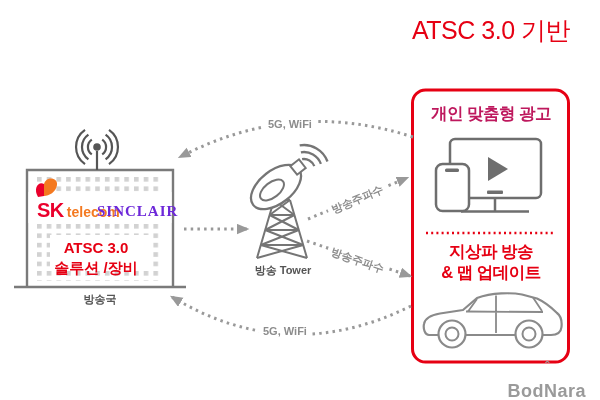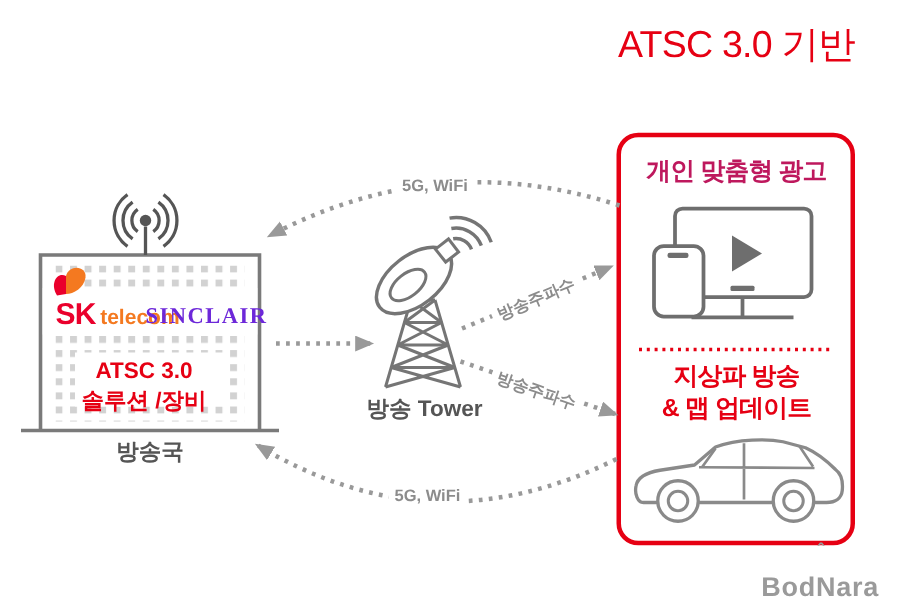--- a/index.html
+++ b/index.html
@@ -8,21 +8,21 @@
   .abs{position:absolute;}
   #stage{position:absolute;left:0;top:0;width:600px;height:400px;}
   .title{left:398px;top:16px;width:186px;text-align:center;color:#E60013;
          font-weight:400;font-size:25px;line-height:1.16;letter-spacing:-0.5px;}
   .svc-ad{left:413px;top:103px;width:156px;text-align:center;color:#be185d;
           font-weight:800;font-size:16.5px;letter-spacing:-0.5px;}
   .svc-map{left:413px;top:241px;width:156px;text-align:center;color:#E60013;
            font-weight:800;font-size:16.5px;line-height:1.3;letter-spacing:-0.5px;}
   .sol{left:30px;top:238px;width:132px;text-align:center;color:#E60013;
        font-weight:800;font-size:15px;line-height:1.35;}
-  .cap{color:#555555;font-weight:700;font-size:15px;text-align:center;}
+  .cap{color:#555555;font-weight:700;font-size:11px;text-align:center;}
   .cap-station{left:30px;top:292px;width:140px;}
   .cap-tower{left:238px;top:263px;width:90px;}
   .linklab{background:#ffffff;color:#8c8c8c;font-weight:700;font-size:11px;
            padding:1px 4px;white-space:nowrap;}
   .freq{font-size:11px;font-weight:700;}
   .freq-upper{left:326px;top:191px;transform:rotate(-23deg);}
   .freq-lower{left:326px;top:252px;transform:rotate(19deg);}
   .wifi-top{left:264px;top:117px;}
   .wifi-bottom{left:259px;top:324px;}
   .sklogo{left:17px;top:199px;display:flex;align-items:baseline;gap:3px;margin-left:20px;}

